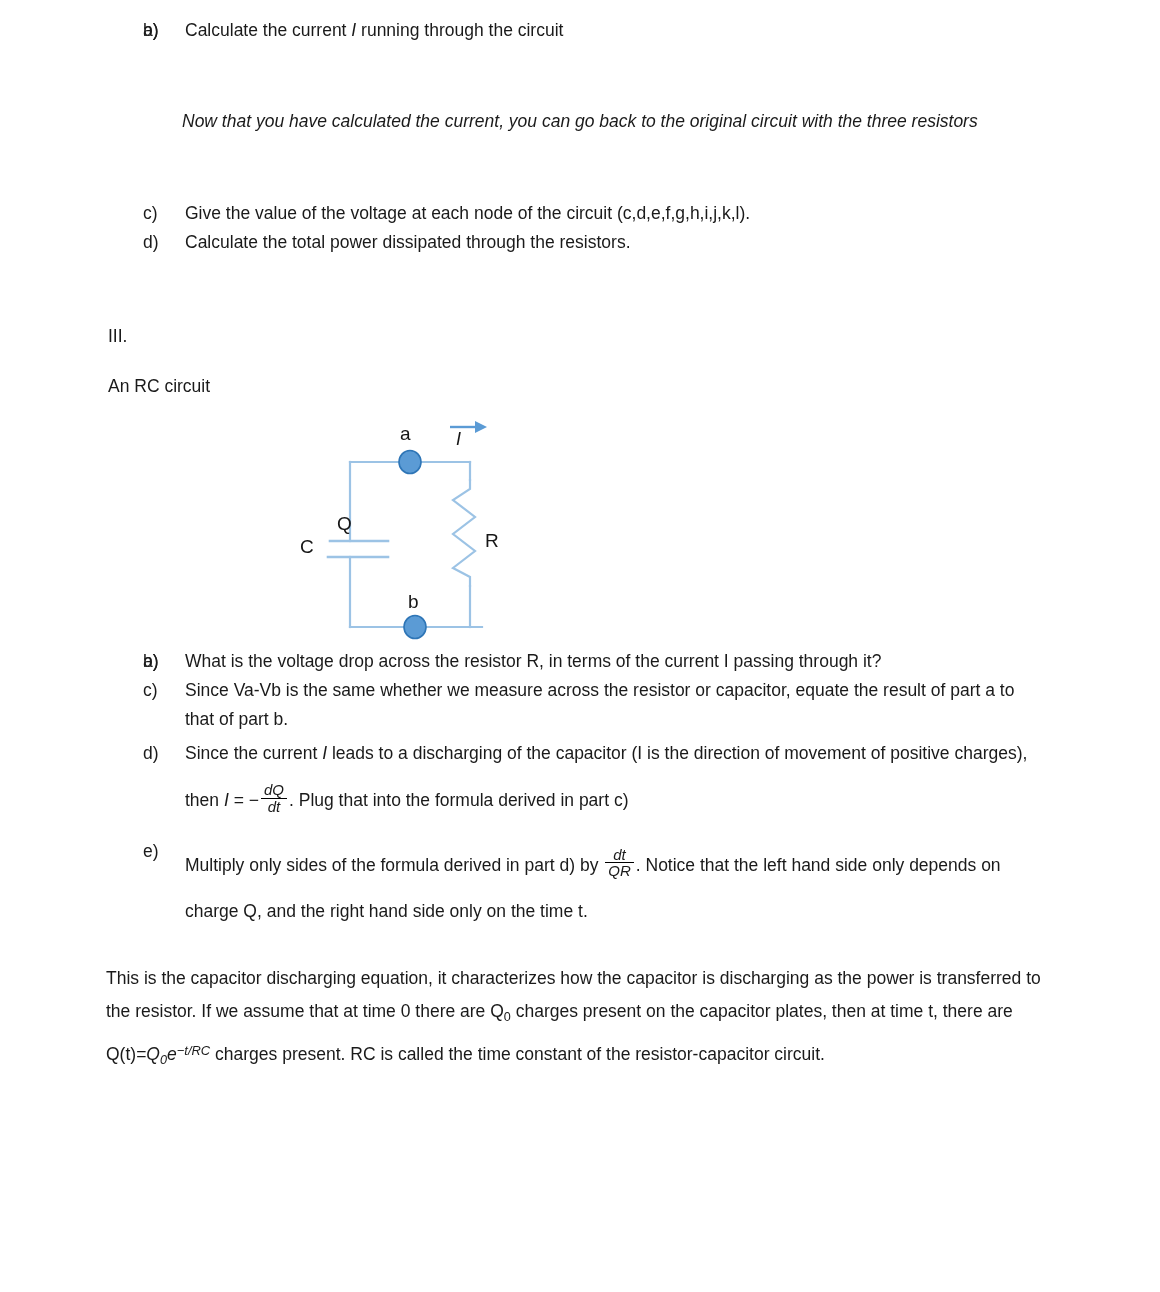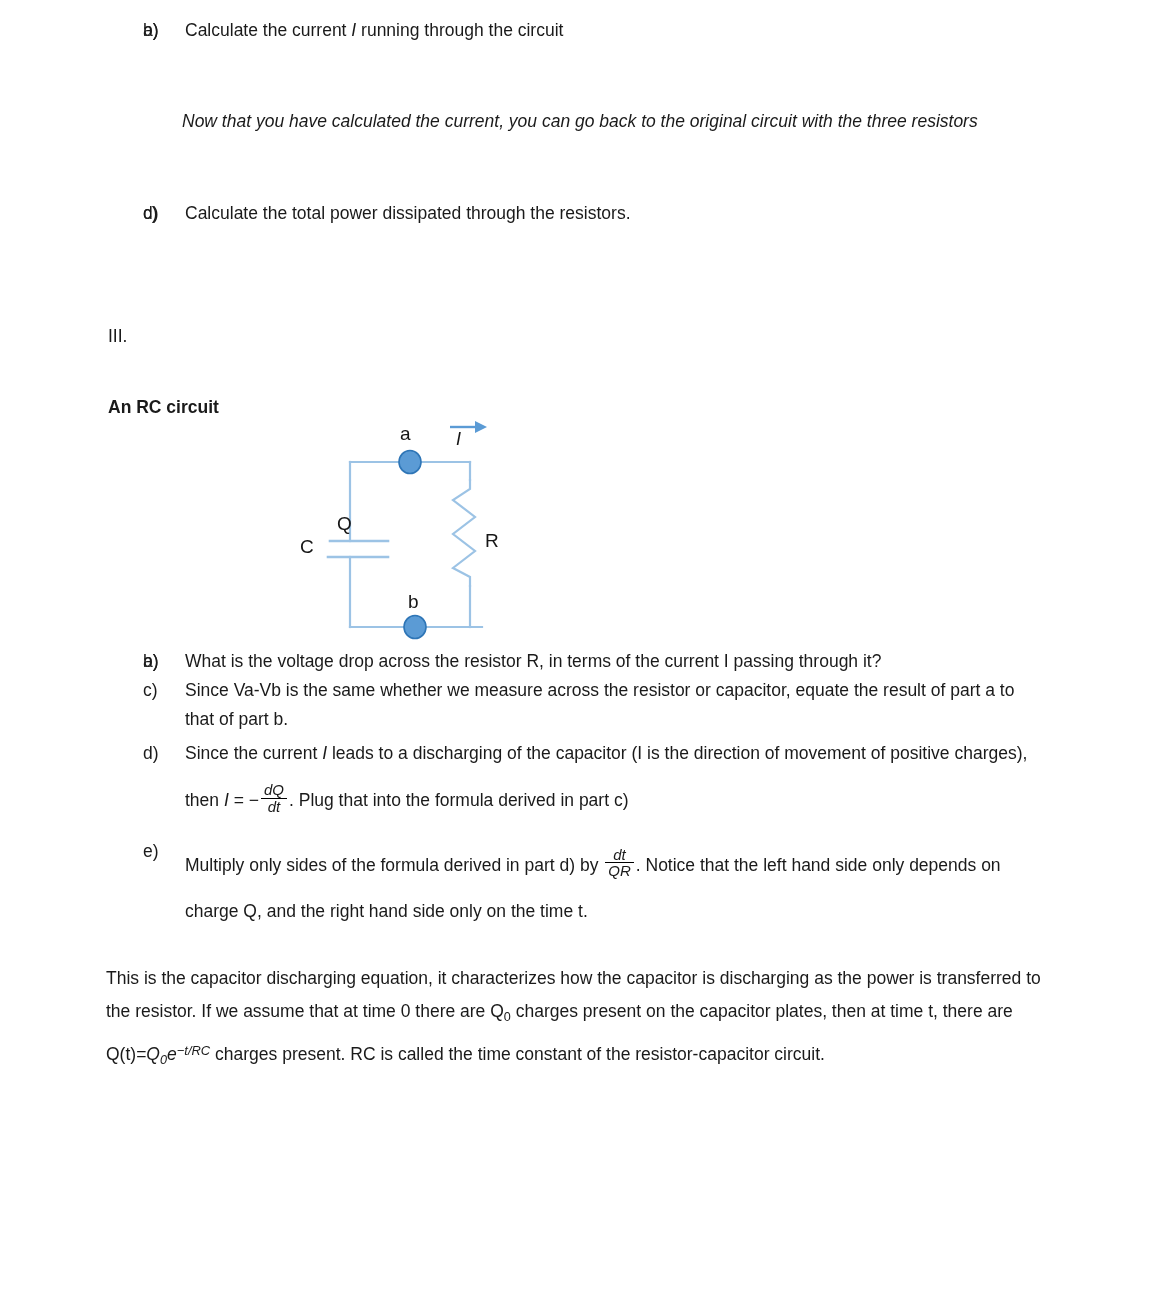--- a/index.html
+++ b/index.html
@@ -127,29 +127,30 @@
       <span class="marker">b)</span>
       <span>Calculate the current <span class="mi">I</span> running through the circuit</span>
     </li>
   </ul>
 
   <div class="note" style="left:182px; top:105px; width:875px;">Now that you have calculated the current, you can  go back to the original circuit with the three resistors</div>
 
   <ul class="qlist" style="left:143px; top:199px; width:930px;">
     <li class="qitem">
       <span class="marker">c)</span>
+      <span>Give the value of the voltage at each node of the circuit (c,d,e,f,g,h,i,j,k,l).</span>
     </li>
     <li class="qitem">
       <span class="marker">d)</span>
       <span>Calculate the total power dissipated through the resistors.</span>
     </li>
   </ul>
 
   <div class="section-num" style="left:108px; top:326px;">III.</div>
-  <div class="section-title" style="left:108px; top:397px;font-weight:bold;">An RC circuit</div>
+  <div class="section-title" style="left:108px; top:376px;">An RC circuit</div>
 
   <div class="circuit">
     <svg width="300" height="250" viewBox="0 0 300 250" xmlns="http://www.w3.org/2000/svg">
       <g stroke="#9CC3E5" stroke-width="2.2" fill="none" stroke-linecap="square">
 
         <path d="M 80 57 L 200 57"></path>
 
         <path d="M 80 57 L 80 136"></path>
 
         <path d="M 80 152 L 80 222"></path>

